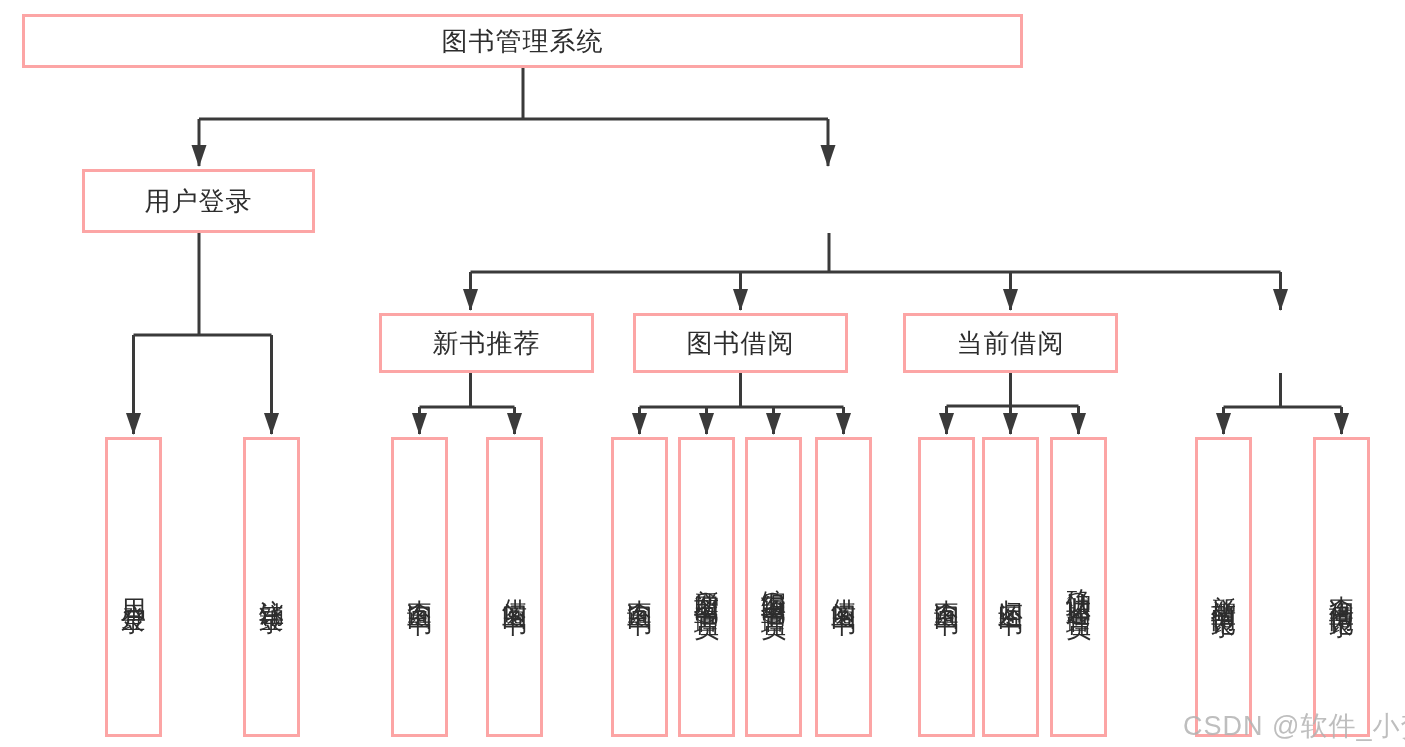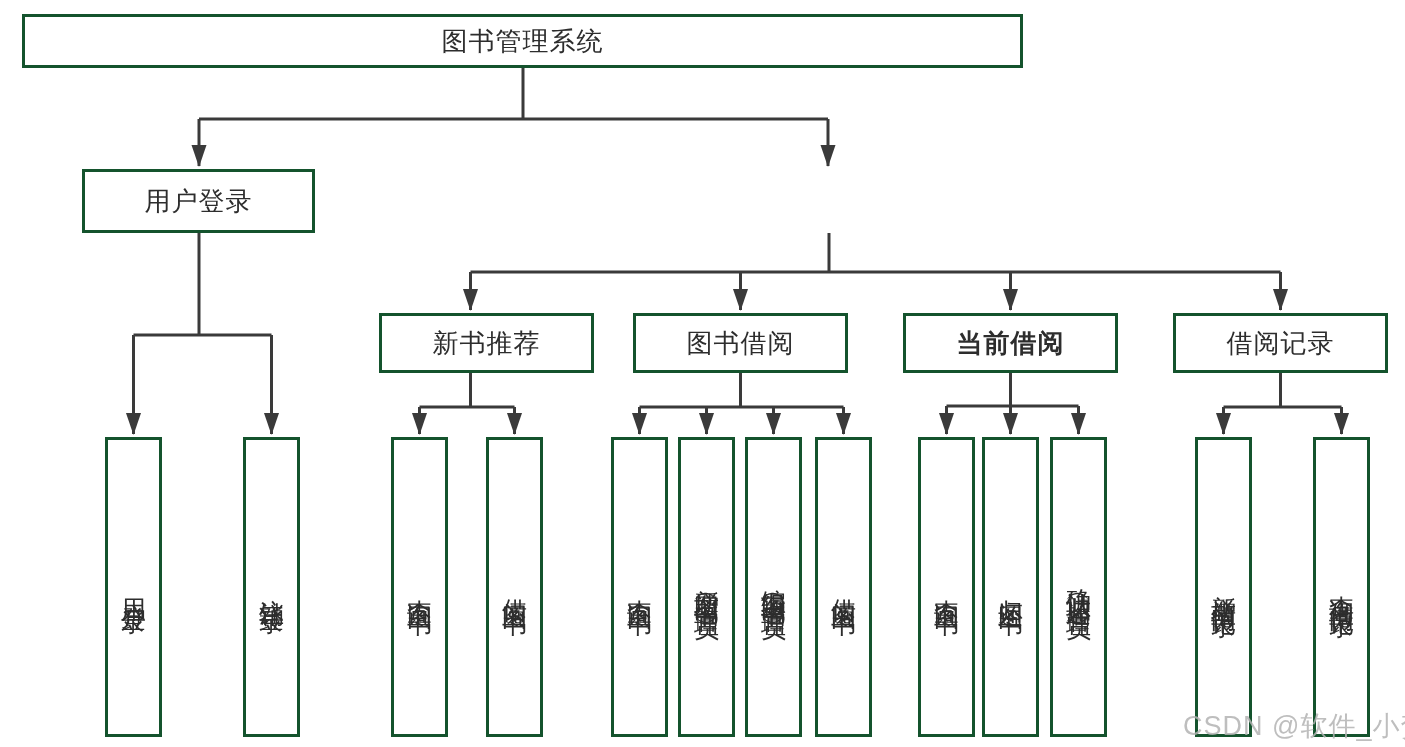--- a/index.html
+++ b/index.html
@@ -5,21 +5,21 @@
   html,body{margin:0;padding:0;background:#fff;}
   #stage{
     position:relative;
     width:1405px;height:747px;
     background:#ffffff;
     font-family:"Liberation Sans",sans-serif;
     overflow:hidden;
   }
   .box{
     position:absolute;
-    border:3px solid #14532d;
+    border:3px solid #fca5a5;
     background:#ffffff;
     display:flex;
     align-items:center;
     justify-content:center;
     color:#2d2d2d;
     box-sizing:border-box;
   }
   .hbox{
     font-size:26px;
     letter-spacing:1px;
@@ -35,21 +35,21 @@
   }
   
   .n-root   {left:22px;  top:14px;  width:1001px; height:54px;}
   
   .n-login  {left:82px;  top:169px; width:233px;  height:64px;}
   .n-mgmt   {left:712px; top:169px; width:234px;  height:64px;}
   
   .l3{top:313px;height:60px;width:215px;}
   .n-recommend{left:363px;margin-left:16px;}
   .n-borrow   {left:633px;}
-  .n-current  {left:903px;font-weight:bold;}
+  .n-current  {left:903px;}
   .n-records  {left:1173px;}
   
   .leaf{top:437px;height:300px;width:57px;}
   .n-a1{left:105px;} .n-a2{left:243px;}
   .n-b1{left:391px;} .n-b2{left:486px;}
   .n-c1{left:611px;} .n-c2{left:678px;} .n-c3{left:745px;} .n-c4{left:815px;}
   .n-d1{left:918px;} .n-d2{left:982px;} .n-d3{left:1050px;}
   .n-e1{left:1195px;} .n-e2{left:1313px;}
 
   #connectors{
@@ -115,21 +115,20 @@
     </g>
   </svg>
 
   <div class="box hbox n-root">图书管理系统</div>
 
   <div class="box hbox n-login">用户登录</div>
 
   <div class="box hbox l3 n-recommend">新书推荐</div>
   <div class="box hbox l3 n-borrow">图书借阅</div>
   <div class="box hbox l3 n-current">当前借阅</div>
-  <div class="box hbox l3 n-records">借阅记录</div>
 
   <div class="box vbox leaf n-a1">
     <span>用户登录</span>
   </div>
   <div class="box vbox leaf n-a2">
     <span>注销登录</span>
   </div>
 
   <div class="box vbox leaf n-b1">
     <span>查询图书</span>

